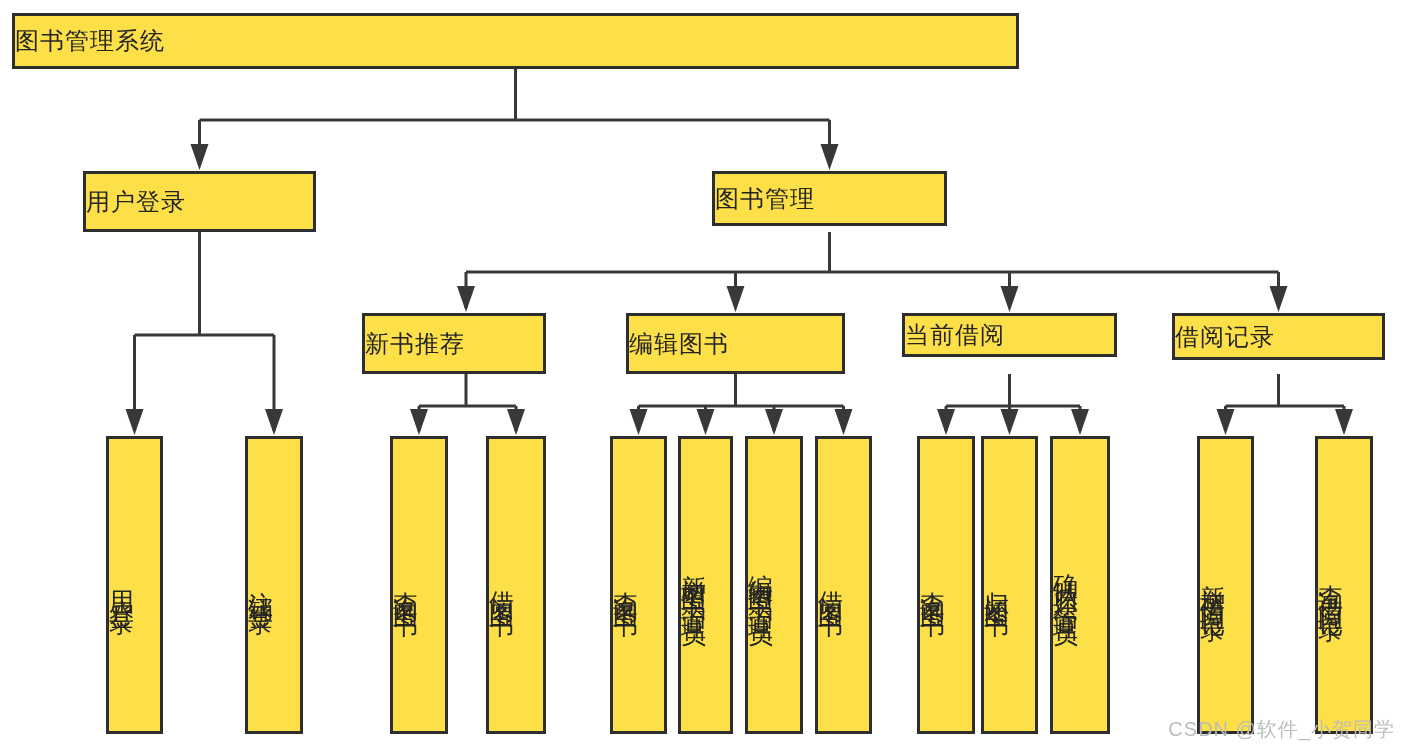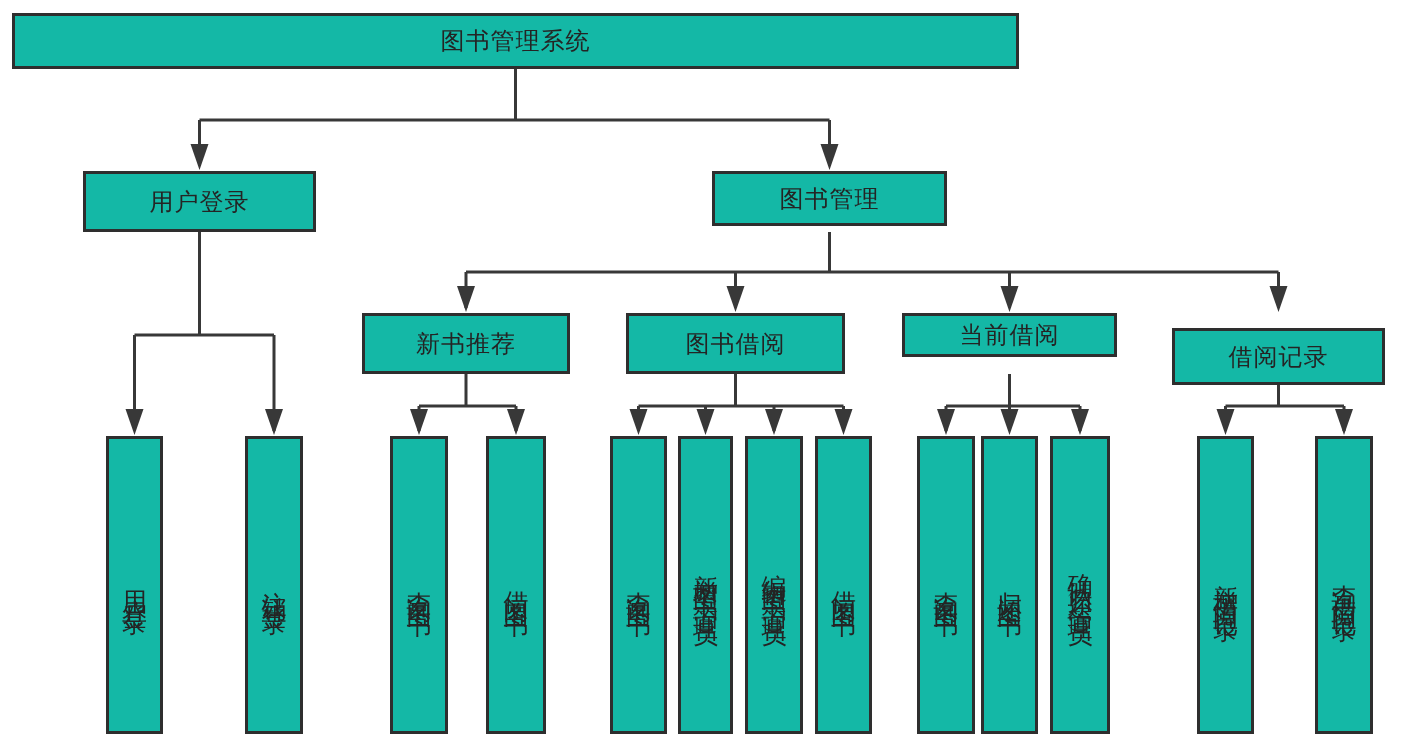--- a/index.html
+++ b/index.html
@@ -10,23 +10,23 @@
     font-family:"Liberation Sans", sans-serif;
     overflow:hidden;
   }
   .wires{
     position:absolute;left:0;top:0;width:1405px;height:747px;
     z-index:1;
   }
   .node{
     position:absolute;
     box-sizing:border-box;
-    background:#14b8a6;
+    background:#fde047;
     border:3px solid #22c55e;
-    display:flex;align-items:center;justify-content:center;
+    display:flex;align-items:center;
     color:#242424;
     z-index:2;
   }
   .node.horizontal .lbl{
     font-size:24px;
     letter-spacing:1px;
     white-space:nowrap;
   }
   .node.vertical .lbl{
     writing-mode:vertical-rl;
@@ -75,30 +75,30 @@
   <div id="nodes">
       <div class="node horizontal" style="left: 12px; top: 13px; width: 1007px; height: 56px; border-color: rgb(46, 46, 46); color: rgb(36, 36, 36);">
         <span class="lbl">图书管理系统</span>
       </div>
       <div class="node horizontal" style="left: 83px; top: 171px; width: 233px; height: 61px; border-color: rgb(46, 46, 46); color: rgb(36, 36, 36);">
         <span class="lbl">用户登录</span>
       </div>
       <div class="node horizontal" style="left: 712px; top: 171px; width: 235px; height: 55px; border-color: rgb(46, 46, 46); color: rgb(36, 36, 36);">
         <span class="lbl">图书管理</span>
       </div>
-      <div class="node horizontal" style="left: 362px; top: 313px; width: 208px; height: 61px; border-color: rgb(46, 46, 46); color: rgb(36, 36, 36);">
+      <div class="node horizontal" style="left: 362px; top: 313px; width: 184px; height: 61px; border-color: rgb(46, 46, 46); color: rgb(36, 36, 36);">
         <span class="lbl">新书推荐</span>
       </div>
       <div class="node horizontal" style="left: 626px; top: 313px; width: 219px; height: 61px; border-color: rgb(46, 46, 46); color: rgb(36, 36, 36);">
-        <span class="lbl">图书借阅</span>
+        <span class="lbl">编辑图书</span>
       </div>
       <div class="node horizontal" style="left: 902px; top: 313px; width: 215px; height: 44px; border-color: rgb(46, 46, 46); color: rgb(36, 36, 36);">
         <span class="lbl">当前借阅</span>
       </div>
-      <div class="node horizontal" style="left: 1172px; top: 328px; width: 213px; height: 57px; border-color: rgb(46, 46, 46); color: rgb(36, 36, 36);">
+      <div class="node horizontal" style="left: 1172px; top: 313px; width: 213px; height: 47px; border-color: rgb(46, 46, 46); color: rgb(36, 36, 36);">
         <span class="lbl">借阅记录</span>
       </div>
       <div class="node vertical" style="left: 106px; top: 436px; width: 57px; height: 298px; border-color: rgb(46, 46, 46); color: rgb(36, 36, 36);">
         <span class="lbl">用户登录</span>
       </div>
       <div class="node vertical" style="left: 245px; top: 436px; width: 58px; height: 298px; border-color: rgb(46, 46, 46); color: rgb(36, 36, 36);">
         <span class="lbl">注销登录</span>
       </div>
       <div class="node vertical" style="left: 390px; top: 436px; width: 58px; height: 298px; border-color: rgb(46, 46, 46); color: rgb(36, 36, 36);">
         <span class="lbl">查询图书</span>
@@ -127,13 +127,14 @@
       <div class="node vertical" style="left: 1050px; top: 436px; width: 60px; height: 298px; border-color: rgb(46, 46, 46); color: rgb(36, 36, 36);">
         <span class="lbl">确认归还（管理员）</span>
       </div>
       <div class="node vertical" style="left: 1197px; top: 436px; width: 57px; height: 298px; border-color: rgb(46, 46, 46); color: rgb(36, 36, 36);">
         <span class="lbl">新增借阅记录</span>
       </div>
       <div class="node vertical" style="left: 1315px; top: 436px; width: 58px; height: 298px; border-color: rgb(46, 46, 46); color: rgb(36, 36, 36);">
         <span class="lbl">查询借阅记录</span>
       </div>
     </div>
+  <div class="watermark" style="color: rgb(188, 188, 188);">CSDN @软件_小贺同学</div>
 </div>
 
 </body></html>

